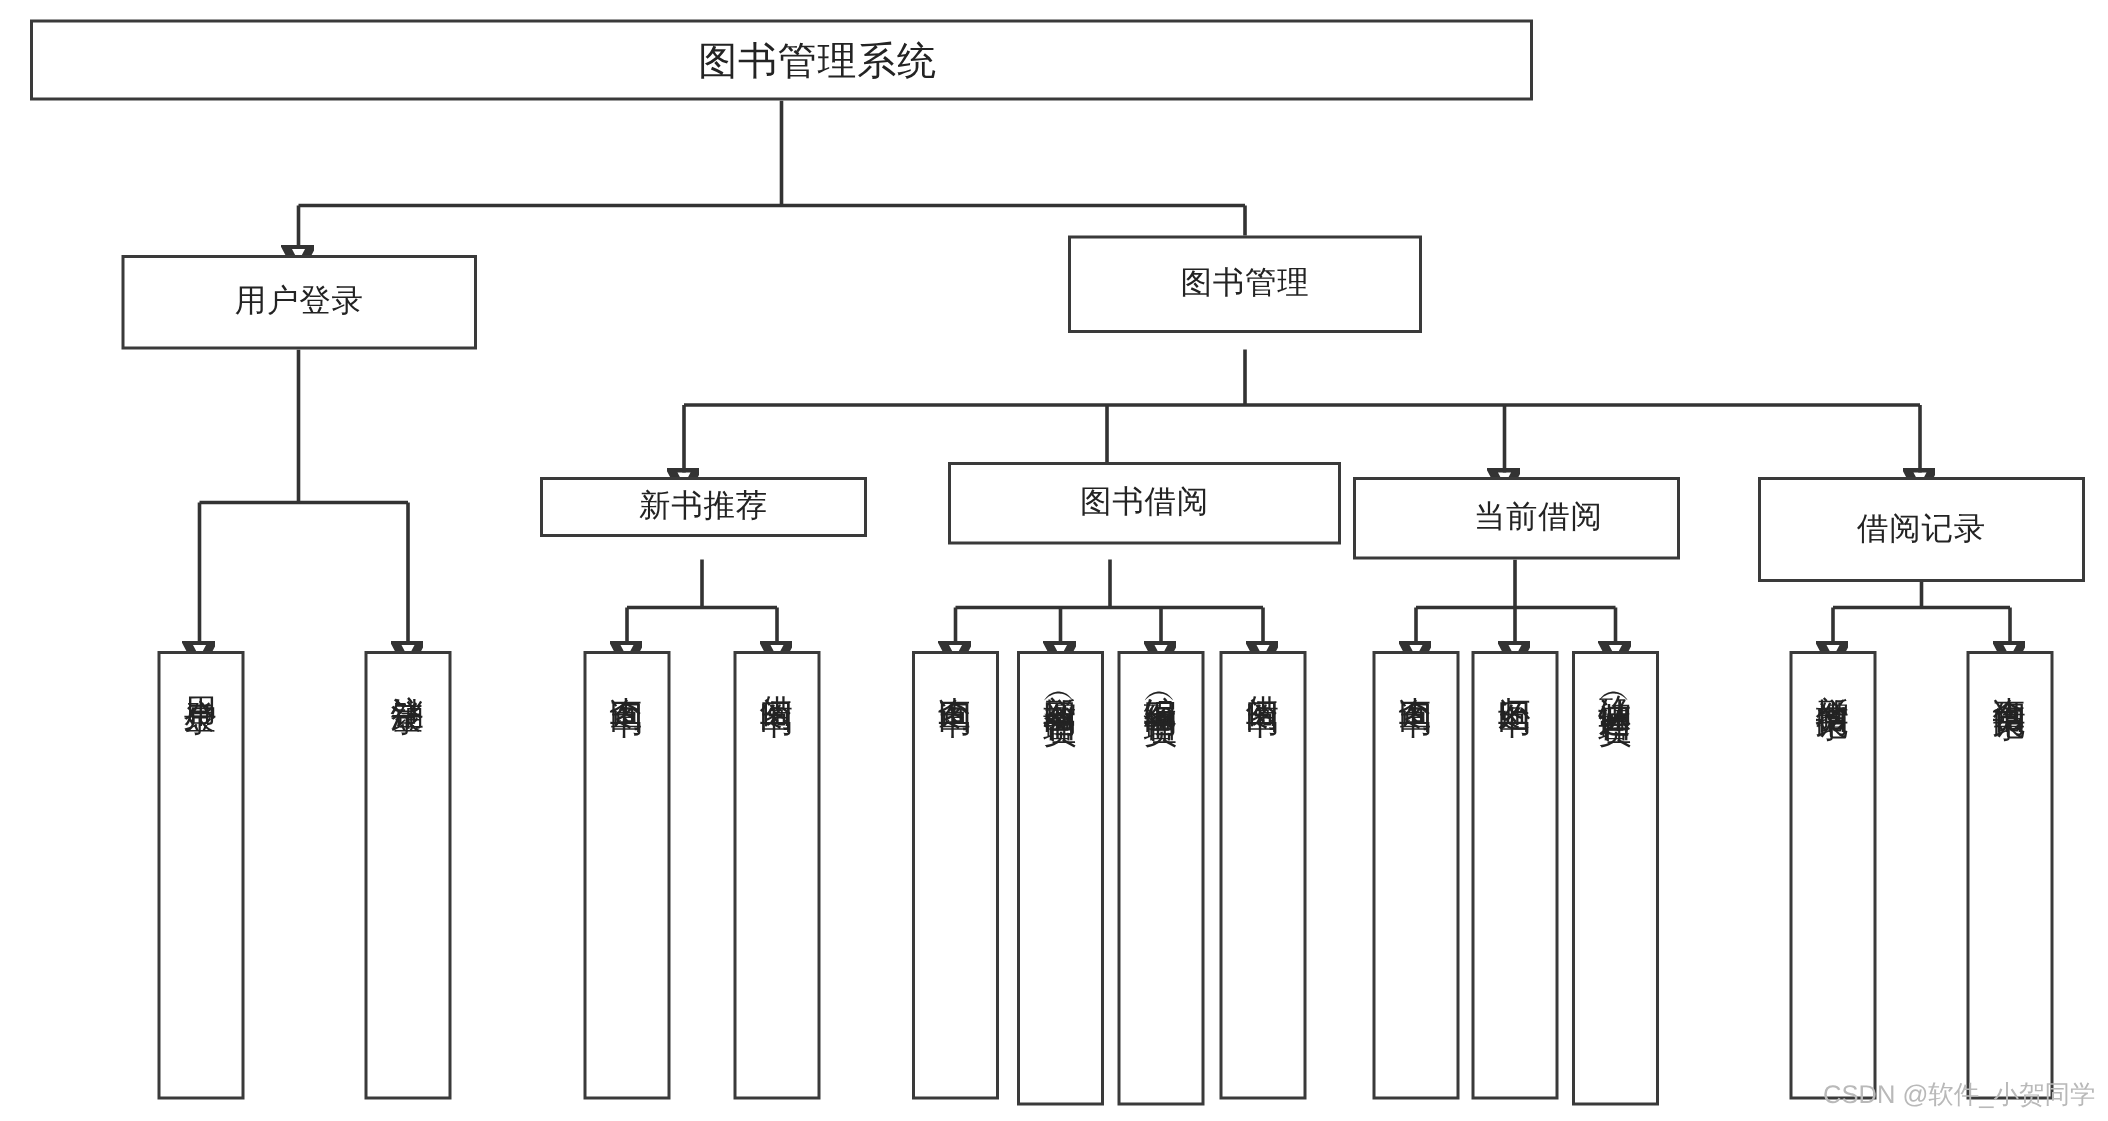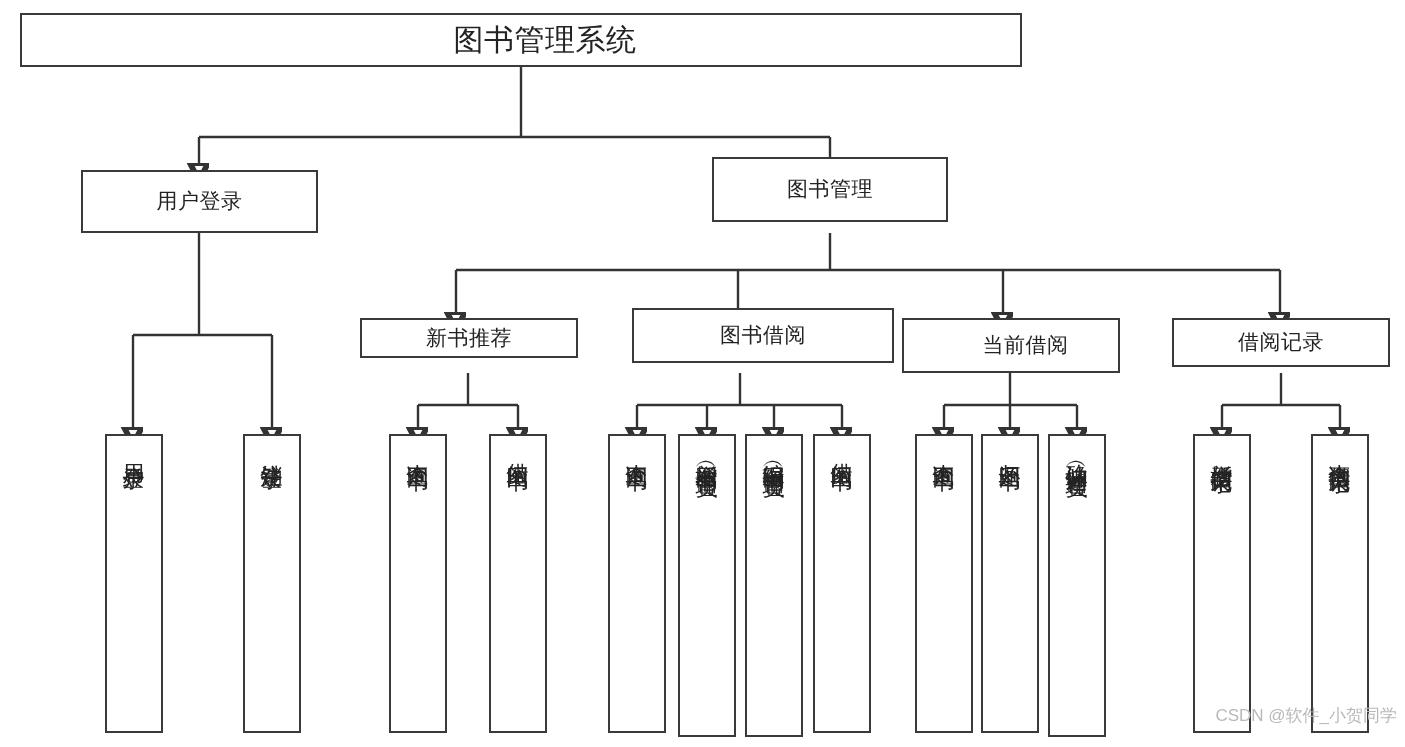--- a/index.html
+++ b/index.html
@@ -48,40 +48,40 @@
     display: block;
     text-align: center;
     line-height: 1.18;
     letter-spacing: 0.5px;
   }
   
   .node.horiz .lbl {
     writing-mode: horizontal-tb;
     font-size: 21px;
   }
-  .node.root .lbl { font-size: 30px; margin-left: 48px; }
+  .node.root .lbl { font-size: 26px; margin-left: 48px; }
   
   .node.vert {
     align-items: flex-start;
     justify-content: center;
     padding-top: 10px;
   }
   .node.vert .lbl {
     writing-mode: vertical-rl;
     text-orientation: upright;
     font-size: 22px;
     line-height: 1.05;
     letter-spacing: 2px;
     white-space: nowrap;
   }
   
   #watermark {
     position: absolute;
     right: 8px;
-    bottom: 20px;
+    bottom: 6px;
     font-size: 17px;
     color: #b9b9b9;
     z-index: 6;
     white-space: nowrap;
     user-select: none;
   }
 </style>
 </head>
 <body>
 
@@ -151,21 +151,21 @@
 
   <div class="node horiz" style="left:360px; top:318px; width:218px; height:40px;">
     <span class="lbl">新书推荐</span>
   </div>
   <div class="node horiz" style="left:632px; top:308px; width:262px; height:55px;">
     <span class="lbl">图书借阅</span>
   </div>
   <div class="node horiz" style="left:902px; top:318px; width:218px; height:55px;padding-left:29px;">
     <span class="lbl">当前借阅</span>
   </div>
-  <div class="node horiz" style="left:1172px; top:318px; width:218px; height:49px;">
+  <div class="node horiz" style="left:1172px; top:318px; width:218px; height:70px;">
     <span class="lbl">借阅记录</span>
   </div>
 
   <div class="node vert" style="left:105px; top:434px; width:58px; height:299px;">
     <span class="lbl">用户登录</span>
   </div>
   <div class="node vert" style="left:243px; top:434px; width:58px; height:299px;">
     <span class="lbl">注销登录</span>
   </div>
 

